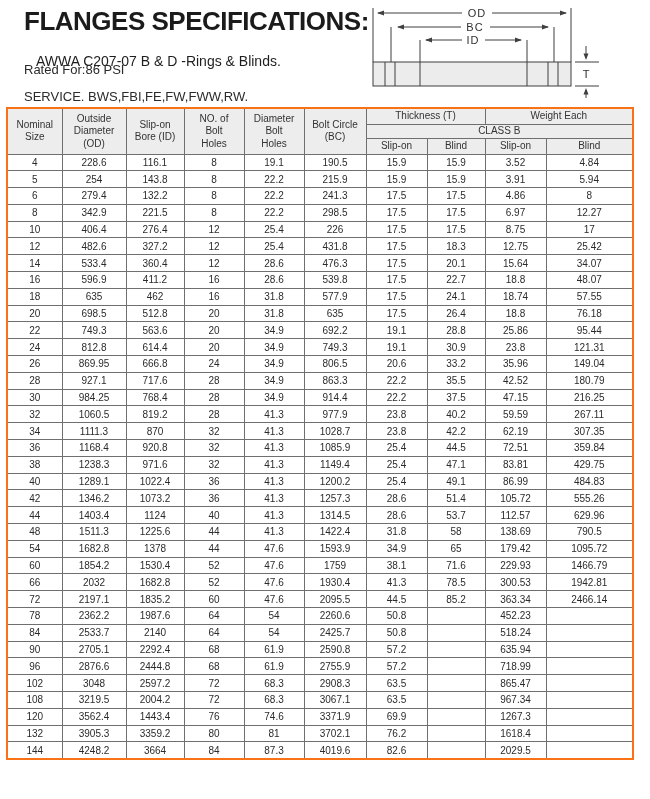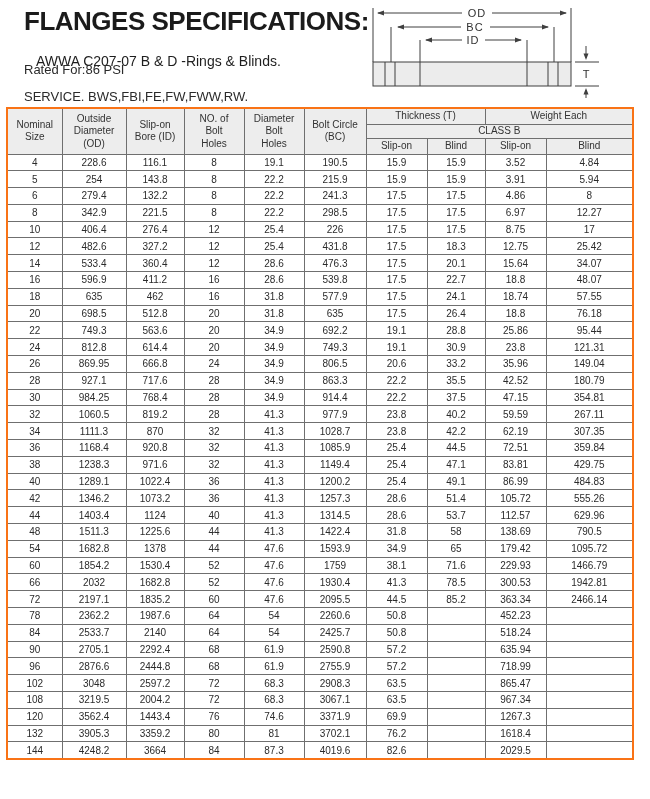--- a/index.html
+++ b/index.html
@@ -325,21 +325,21 @@
       <tr>
         <td>30</td>
         <td>984.25</td>
         <td>768.4</td>
         <td>28</td>
         <td>34.9</td>
         <td>914.4</td>
         <td>22.2</td>
         <td>37.5</td>
         <td>47.15</td>
-        <td>354.81</td>
+        <td>216.25</td>
       </tr>
       <tr>
         <td>32</td>
         <td>1060.5</td>
         <td>819.2</td>
         <td>28</td>
         <td>41.3</td>
         <td>977.9</td>
         <td>23.8</td>
         <td>40.2</td>

